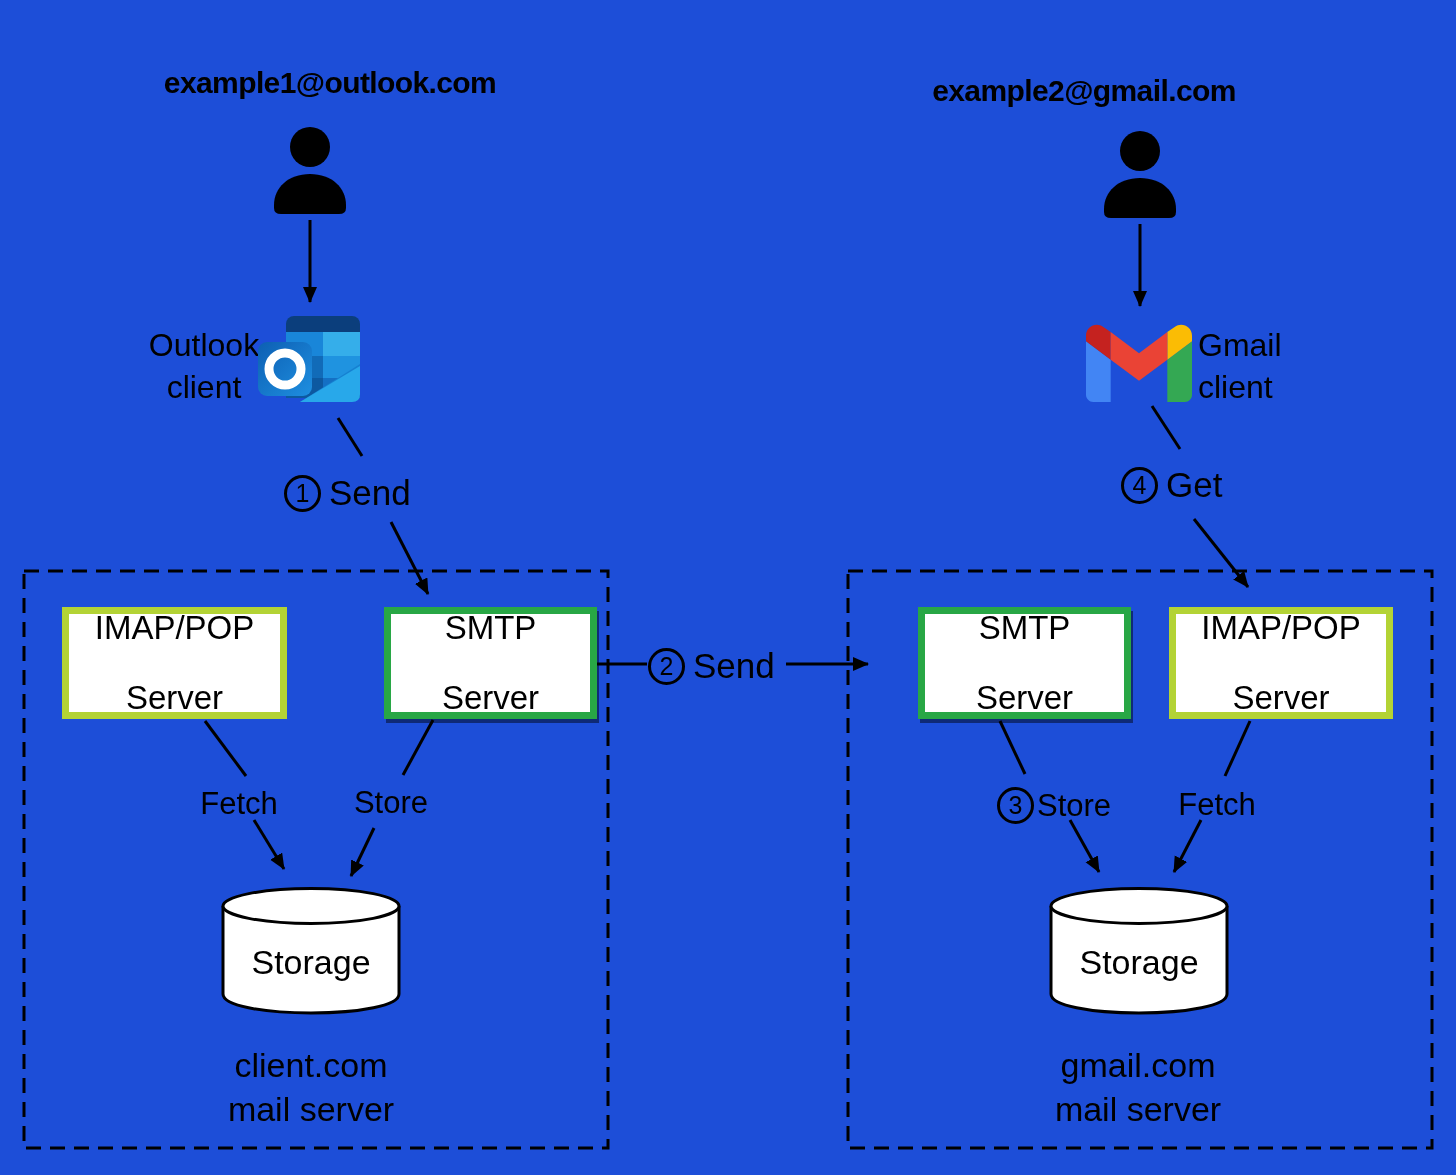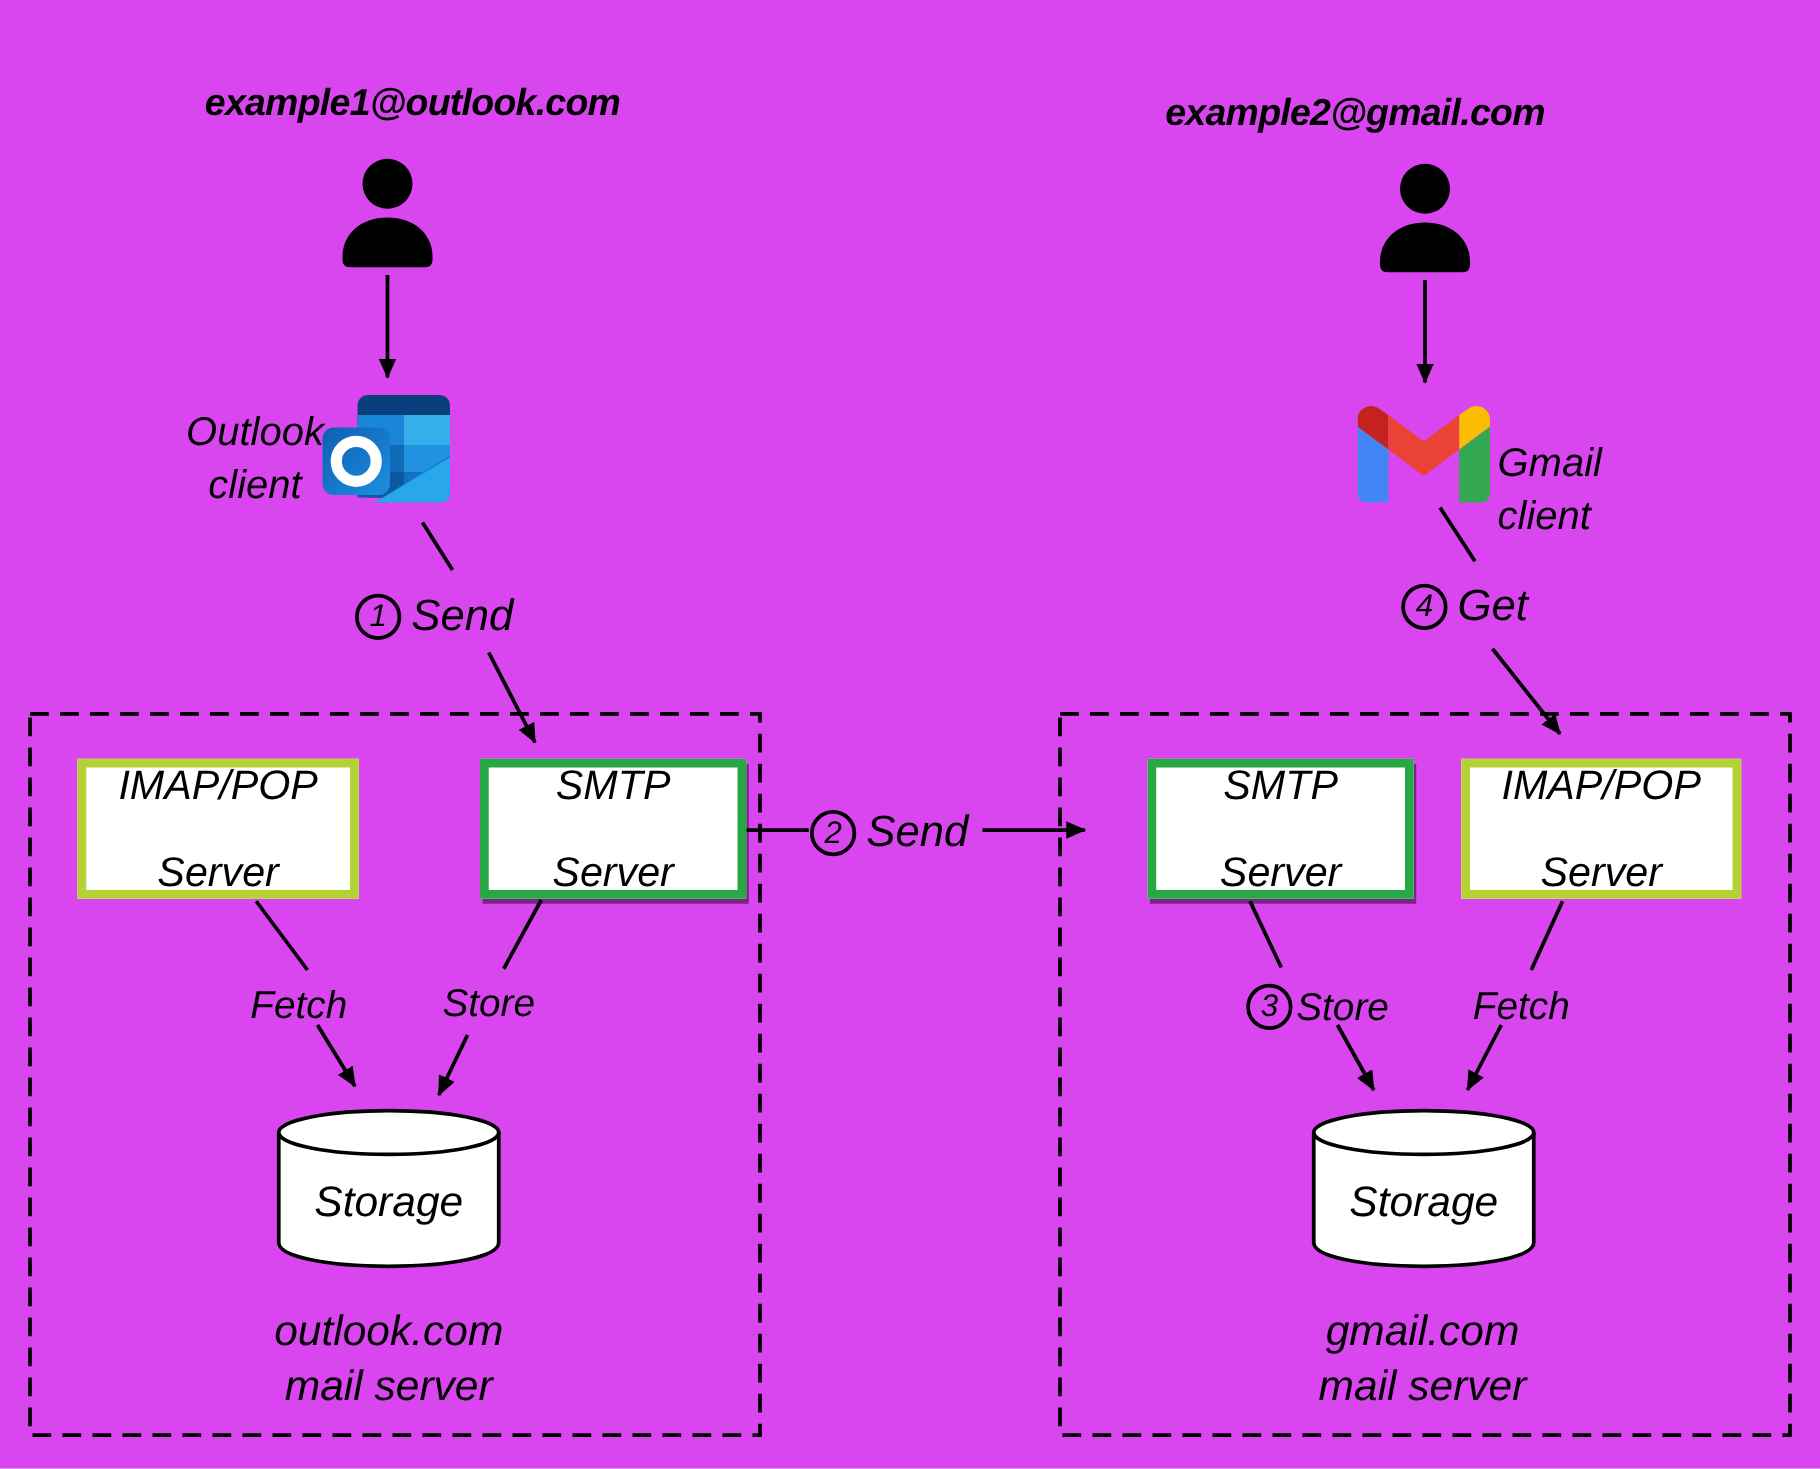--- a/index.html
+++ b/index.html
@@ -9,42 +9,42 @@
     --imap:#b3d335;--smtp:#28a745;
   }
   .abs{position:absolute;}
   svg.overlay{position:absolute;left:0;top:0;z-index:1;}
   .layer{z-index:2;}
   .email{
     font-weight:bold;font-size:30px;letter-spacing:-0.6px;white-space:nowrap;
     transform:translateX(-50%);
   }
   .client-label{font-size:32px;line-height:42px;white-space:nowrap;text-align:center;}
-  .client-label.right{text-align:left;margin-top:25px;}
+  .client-label.right{text-align:left;}
   .server-box{
     box-sizing:border-box;border:7px solid #000;background:#fff;
     display:flex;flex-direction:column;align-items:center;justify-content:center;
     font-size:33px;line-height:44px;text-align:center;white-space:nowrap;gap:26px;
   }
   .server-box.imap{border-color:var(--imap);}
   .server-box.smtp{border-color:var(--smtp);box-shadow:2px 4px 0 rgba(0,0,0,0.45);margin-left:28px;}
   .step{display:flex;align-items:center;gap:8px;font-size:35px;white-space:nowrap;}
   .circ{
     box-sizing:border-box;width:37px;height:37px;border:3px solid #000;border-radius:50%;
     display:flex;align-items:center;justify-content:center;font-size:25px;flex:0 0 auto;
   }
   .small-label{font-size:31px;white-space:nowrap;transform:translateX(-50%);}
   .caption{font-size:34px;line-height:44px;text-align:center;white-space:nowrap;transform:translateX(-50%);}
   .storage-label{font-size:34px;white-space:nowrap;transform:translate(-50%,-50%);}
   .icon{display:block;}
 </style>
 </head>
 <body>
 
-<div id="canvas" style="--imap: #b3d335; --smtp: #28a745; background: #d946ef; font-style: italic;">
+<div id="canvas" style="--imap: #b3d335; --smtp: #28a745; background: #1d4ed8;">
 
   <svg class="overlay" width="1456" height="1175" viewBox="0 0 1456 1175">
     <defs>
       <marker id="arrow" markerUnits="userSpaceOnUse" markerWidth="20" markerHeight="16" refX="15" refY="7" orient="auto">
         <path d="M0,0 L16,7 L0,14 Z" fill="#000"></path>
       </marker>
     </defs>
 
     <rect x="24" y="571" width="584" height="577" fill="none" stroke="#000" stroke-width="3" stroke-dasharray="15 9"></rect>
     <rect x="848" y="571" width="584" height="577" fill="none" stroke="#000" stroke-width="3" stroke-dasharray="15 9"></rect>
@@ -153,21 +153,21 @@
   <div class="abs layer small-label" style="left:239px;top:786px;">Fetch</div>
   <div class="abs layer small-label" style="left:391px;top:785px;">Store</div>
 
   <svg class="abs layer icon" style="left:220px;top:886px;" width="182" height="130" viewBox="0 0 182 130">
     <path d="M3,20 L3,108 C3,119.5 42,127 91,127 C140,127 179,119.5 179,108 L179,20" fill="#fff" stroke="#000" stroke-width="3"></path>
     <ellipse cx="91" cy="20" rx="88" ry="17.5" fill="#fff" stroke="#000" stroke-width="3"></ellipse>
   </svg>
   <div class="abs layer storage-label" style="left:311px;top:962px;">Storage</div>
 
   <div class="abs layer caption" style="left:311px;top:1043px;">
-    <div>outlook.com</div>
+    <div>client.com</div>
     <div>mail server</div>
   </div>
 
   <div class="abs layer server-box smtp" style="left:890px;top:607px;width:213px;height:112px;">
     <div>SMTP</div>
     <div>Server</div>
   </div>
   <div class="abs layer server-box imap" style="left:1169px;top:607px;width:224px;height:112px;">
     <div>IMAP/POP</div>
     <div>Server</div>

